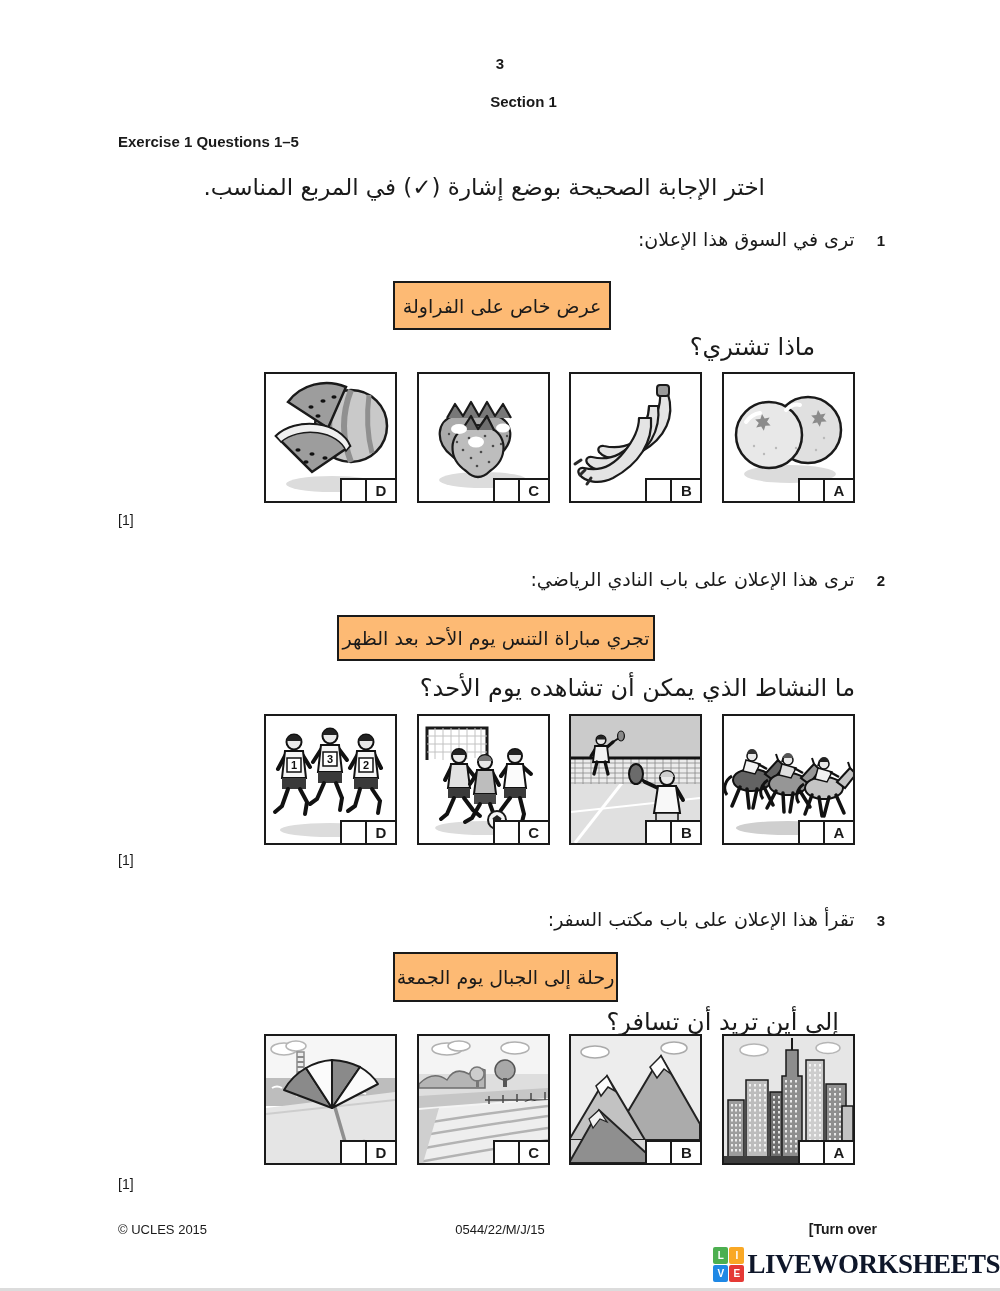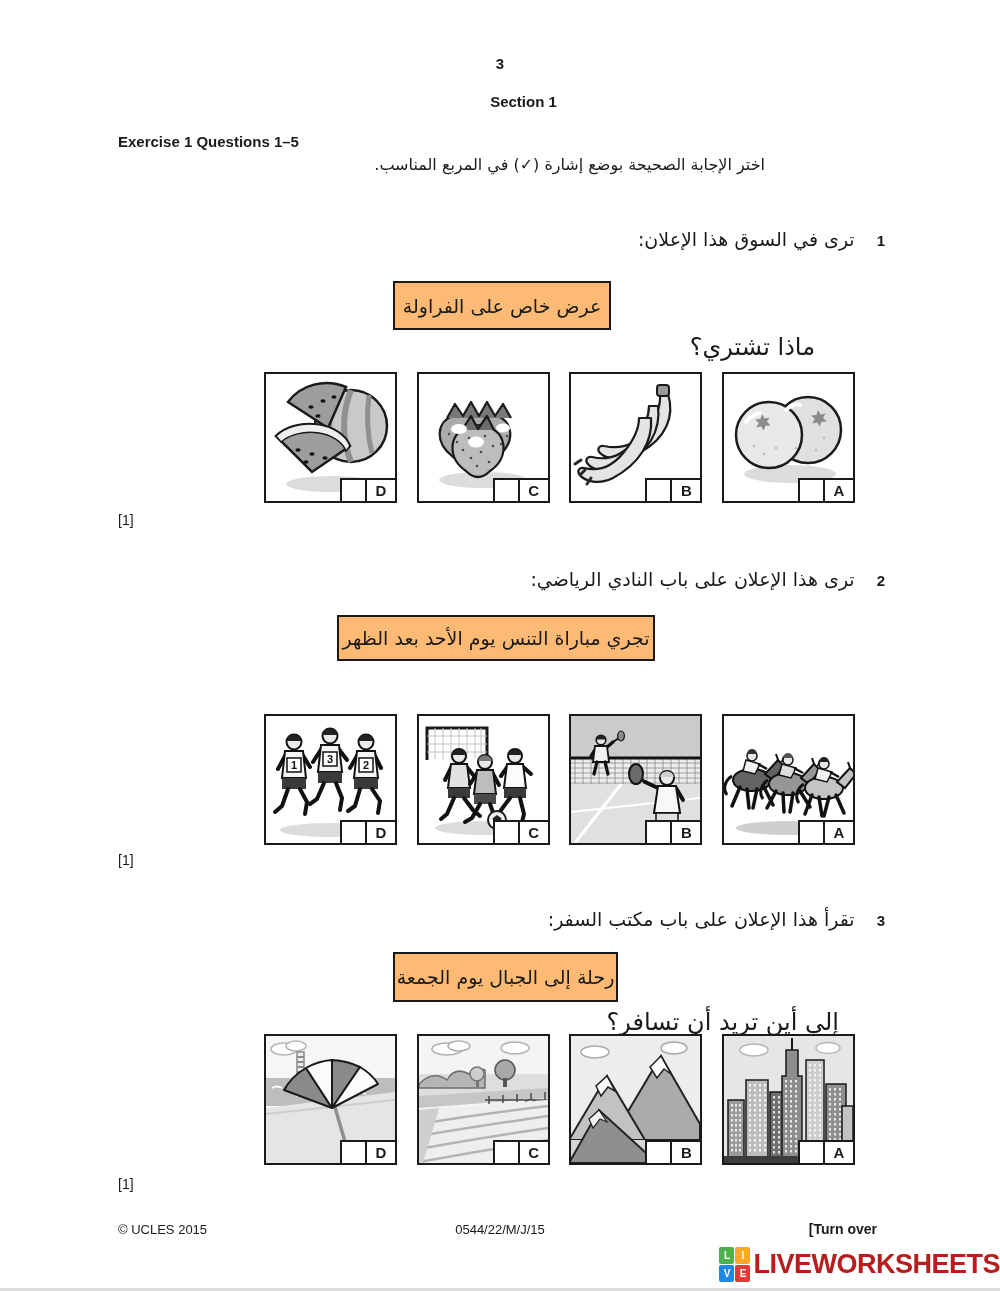--- a/index.html
+++ b/index.html
@@ -5,21 +5,21 @@
   html,body{margin:0;padding:0;background:#fff;}
   .page{position:relative;width:1000px;height:1291px;background:#fff;overflow:hidden;color:#1a1a1a;}
   .lat{font-family:"Liberation Sans",sans-serif;}
   .ar{font-family:"DejaVu Sans",sans-serif;direction:rtl;unicode-bidi:embed;}
   .abs{position:absolute;}
   .center{left:0;right:0;text-align:center;}
   .b{font-weight:bold;}
   .pgnum{top:55px;font-size:15px;}
   .section{top:93px;font-size:15px;padding-left:47px;}
   .exercise{top:133px;left:118px;font-size:15px;}
-  .instruction{top:155px;right:235px;font-size:16px;}
+  .instruction{top:174px;right:235px;font-size:23px;}
   .qline{position:absolute;display:flex;direction:rtl;align-items:baseline;gap:22px;}
   .qnum{font-family:"Liberation Sans",sans-serif;font-weight:bold;font-size:15px;direction:ltr;}
   .qtext{font-size:19px;}
   .advert{position:absolute;border:2px solid #1a1a1a;display:flex;align-items:center;justify-content:center;font-size:19px;white-space:nowrap;background:#fdba74;box-sizing:border-box;}
   .prompt{position:absolute;font-size:24px;white-space:nowrap;}
   .optrow{position:absolute;width:591px;height:131px;display:flex;justify-content:space-between;}
   .opt{position:relative;width:133px;height:131px;border:2px solid #1a1a1a;box-sizing:border-box;background:#fff;}
   .opt svg{display:block;}
   .tag{position:absolute;right:-2px;bottom:-2px;display:flex;}
   .cb{width:27px;height:25px;border:2px solid #1a1a1a;background:#fff;box-sizing:border-box;}
@@ -153,20 +153,21 @@
       </div>
     </div>
   </div>
   <div class="mark" style="top:512px;">[1]</div>
 
   <div class="qline" style="top:568px;right:115px;">
     <span class="qnum">2</span>
     <span class="qtext ar">ترى هذا الإعلان على باب النادي الرياضي:</span>
   </div>
   <div class="advert ar" style="left:337px;top:615px;width:318px;height:46px;">تجري مباراة التنس يوم الأحد بعد الظهر</div>
+  <div class="prompt ar" style="top:674px;right:145px;">ما النشاط الذي يمكن أن تشاهده يوم الأحد؟</div>
 
   <div class="optrow" style="left:264px;top:714px;">
 
     <div class="opt">
       <svg width="129" height="127" viewBox="0 0 129 127">
         <ellipse cx="64" cy="114" rx="50" ry="7" fill="#dcdcdc"></ellipse>
         <g transform="translate(28,26)">
           <path class="sk" d="M-8,12 L-16,27"></path>
             <path class="sk" d="M8,12 L16,25"></path>
           <path d="M-9,9 h18 l3,27 h-24 Z" fill="#f5f5f5" stroke="#111" stroke-width="2"></path>
@@ -474,17 +475,17 @@
   <div class="abs center lat papercode">0544/22/M/J/15</div>
   <div class="abs lat turnover">[Turn over</div>
 
   <div class="logo">
     <div class="tiles">
       <div class="tile" style="background: rgb(76, 175, 80);">L</div>
       <div class="tile" style="background: rgb(249, 168, 37);">I</div>
       <div class="tile" style="background: rgb(30, 136, 229);">V</div>
       <div class="tile" style="background: rgb(229, 57, 53);">E</div>
     </div>
-    <div class="logotext" style="color: #b91c1c;">LIVEWORKSHEETS</div>
+    <div class="logotext" style="color: #0f172a; font-family: Liberation Serif, serif;">LIVEWORKSHEETS</div>
   </div>
 
   <div class="pagebottom"></div>
 </div>
 
 </body></html>

